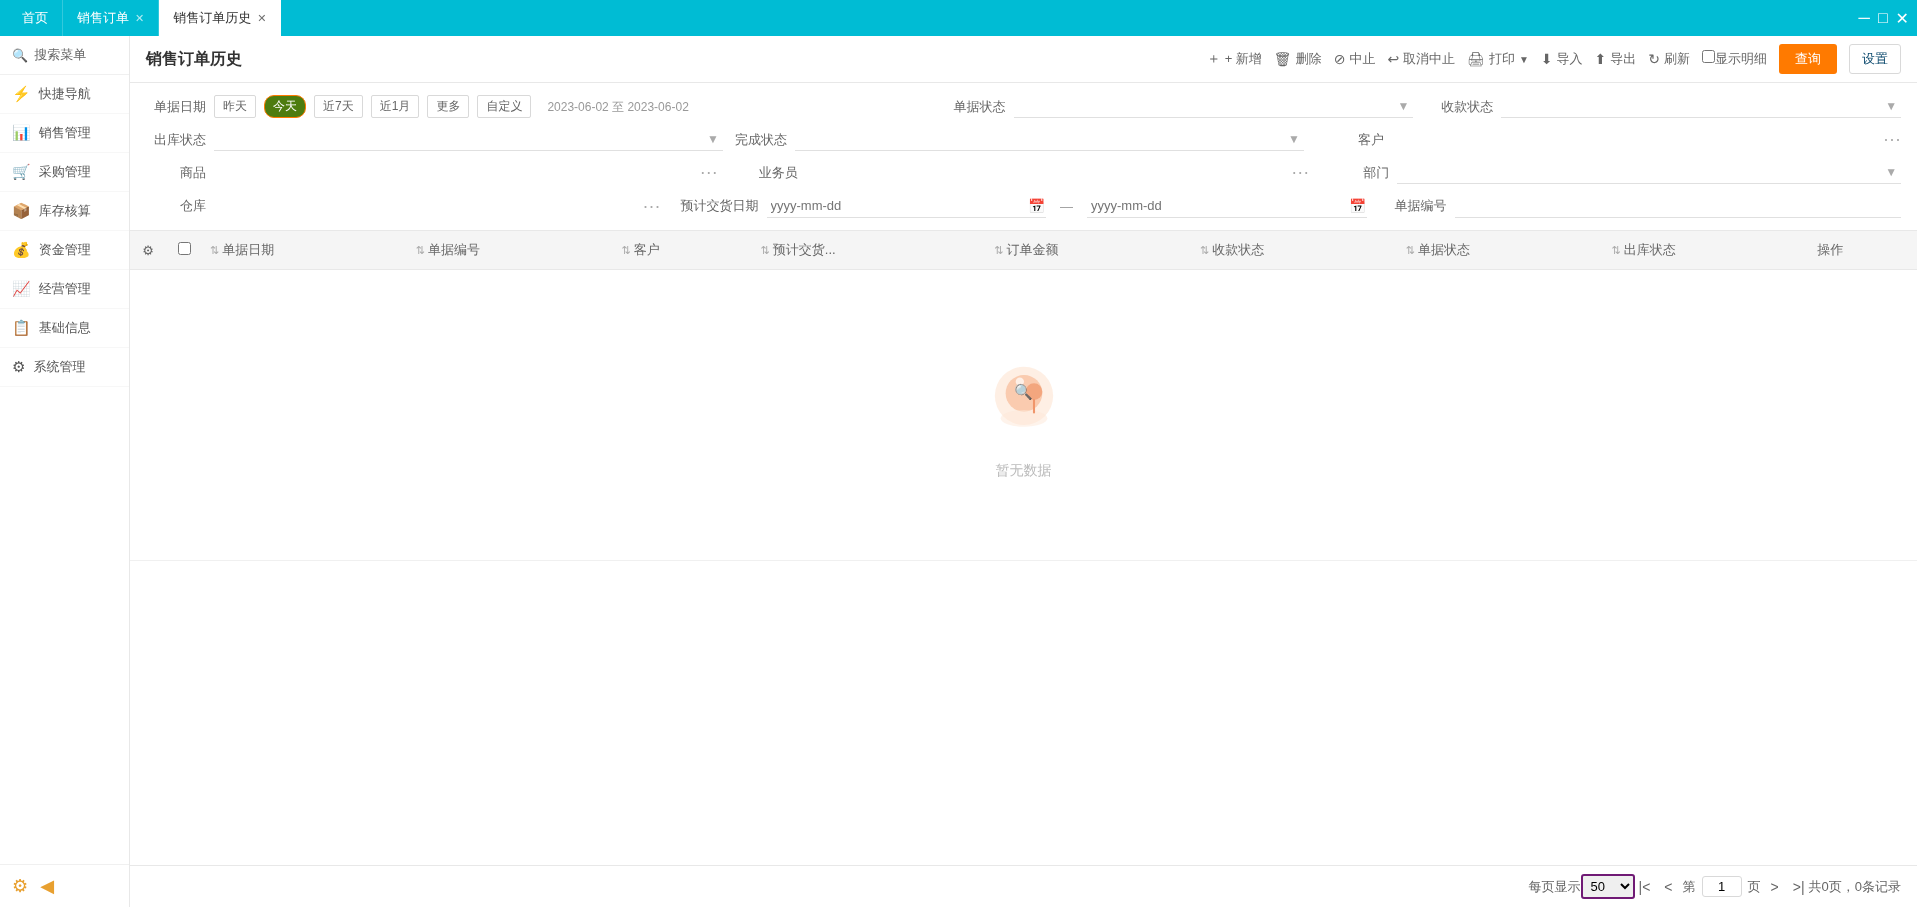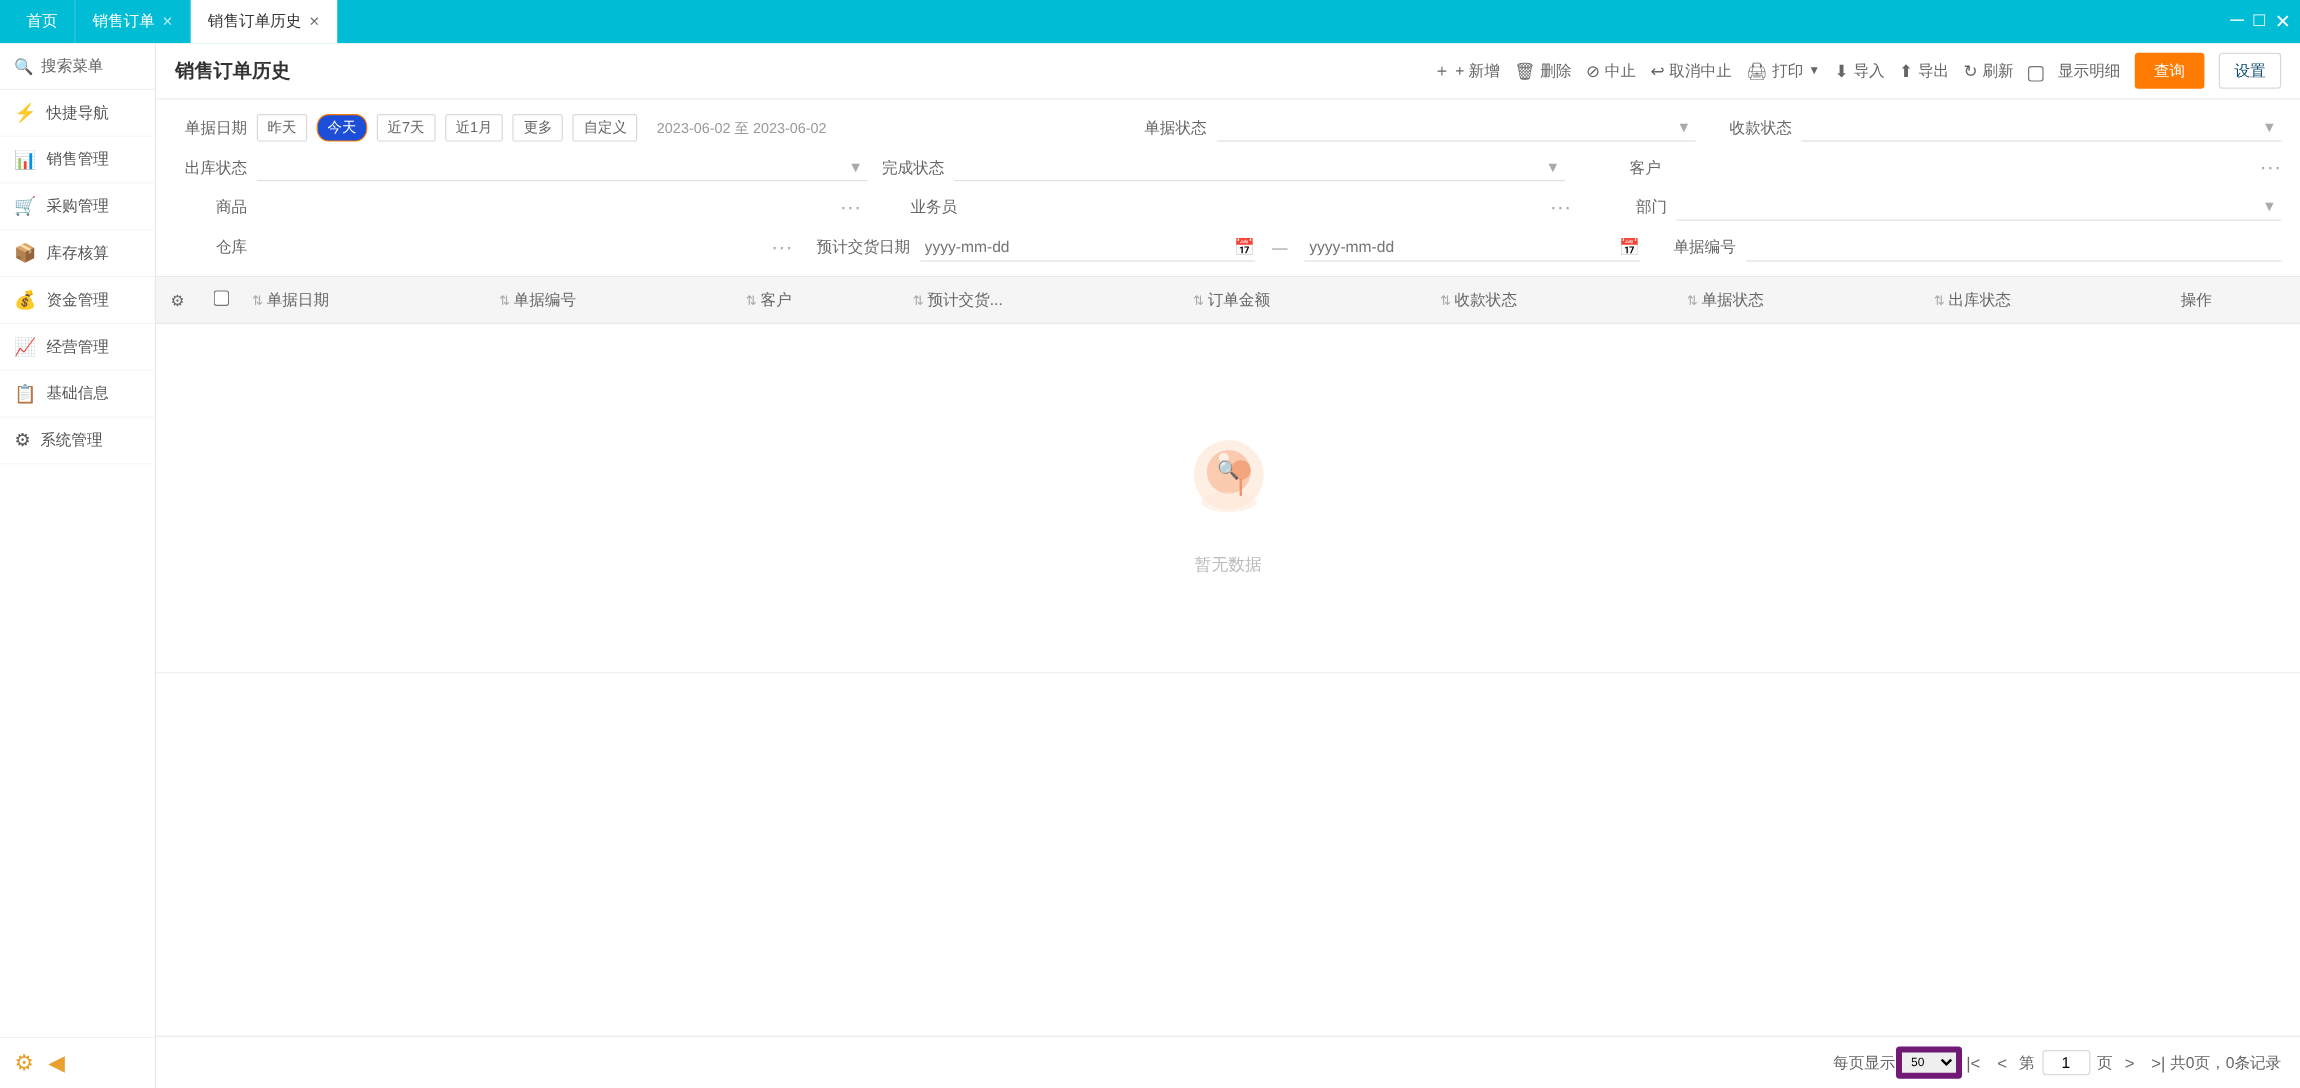--- a/index.html
+++ b/index.html
@@ -29,37 +29,37 @@
     .content { flex: 1; display: flex; flex-direction: column; overflow: hidden; }
 
     
     .page-header { background: #fff; padding: 8px 16px; display: flex; align-items: center; justify-content: space-between; border-bottom: 1px solid #e8e8e8; flex-shrink: 0; }
     .page-title { font-size: 16px; font-weight: bold; color: #333; }
     .toolbar { display: flex; align-items: center; gap: 12px; }
     .toolbar-btn { display: flex; align-items: center; gap: 4px; font-size: 13px; color: #666; cursor: pointer; }
     .toolbar-btn .btn-icon { font-size: 14px; }
     .query-btn { background: #ff7a00; color: #fff; border: none; padding: 6px 16px; border-radius: 3px; cursor: pointer; font-size: 13px; }
     .settings-btn { background: #fff; color: #0c4a6e; border: 1px solid #d9d9d9; padding: 5px 12px; border-radius: 3px; cursor: pointer; font-size: 13px; }
-    .display-checkbox { display: flex; align-items: flex-end; gap: 12px; font-size: 13px; color: #666; }
+    .display-checkbox { display: flex; align-items: flex-start; gap: 0; font-size: 13px; color: #666; }
 
     
     .filter-area { background: #fff; padding: 12px 16px; border-bottom: 1px solid #e8e8e8; flex-shrink: 0; }
     .filter-row { display: flex; align-items: center; margin-bottom: 10px; gap: 0; }
     .filter-row:last-child { margin-bottom: 0; }
     .filter-item { display: flex; align-items: center; flex: 1; gap: 8px; min-width: 0; }
     .filter-label { color: #666; font-size: 13px; white-space: nowrap; min-width: 60px; text-align: right; }
     .filter-input { flex: 1; border: none; border-bottom: 1px solid #e0e0e0; padding: 4px 4px; font-size: 13px; color: #333; outline: none; background: transparent; min-width: 0; }
     .filter-select { flex: 1; border: none; border-bottom: 1px solid #e0e0e0; padding: 4px 4px; font-size: 13px; color: #333; outline: none; background: transparent; cursor: pointer; display: flex; align-items: center; justify-content: space-between; }
     .filter-dots { color: #aaa; font-size: 18px; cursor: pointer; margin-left: 4px; }
     .filter-chevron { color: #aaa; font-size: 12px; margin-left: 4px; cursor: pointer; }
 
     
     .date-filter { display: flex; align-items: center; gap: 8px; }
     .date-btn { padding: 2px 8px; border-radius: 2px; border: 1px solid #d9d9d9; font-size: 12px; cursor: pointer; color: #666; background: #fff; }
-    .date-btn.active { background: #1d4ed8; color: #fff; border-color: #ff7a00; border-radius: 10px; }
+    .date-btn.active { background: #4d7c0f; color: #fff; border-color: #ff7a00; border-radius: 10px; }
     .date-range-text { font-size: 12px; color: #999; margin-top: 2px; }
 
     
     .collapse-row { text-align: center; color: #00bcd4; font-size: 13px; cursor: pointer; padding: 4px 0; }
 
     
     .date-input-wrapper { display: flex; align-items: center; border-bottom: 1px solid #e0e0e0; flex: 1; gap: 20px; }
     .date-input-wrapper input { border: none; outline: none; background: transparent; font-size: 13px; color: #999; width: 100%; padding: 4px 4px; }
     .date-input-wrapper .cal-icon { font-size: 14px; color: #aaa; cursor: pointer; }
     .date-separator { color: #999; margin: 0 6px; }
@@ -73,21 +73,21 @@
     table tbody tr td { padding: 10px 8px; border-bottom: 1px solid #f0f0f0; color: #333; }
     .th-settings { width: 36px; text-align: center; }
     .th-checkbox { width: 36px; text-align: center; }
 
     
     .empty-state { display: flex; flex-direction: column; align-items: center; justify-content: center; padding: 80px 0; color: #bbb; font-size: 14px; }
 
     
     .footer { background: #fff; border-top: 1px solid #e8e8e8; padding: 8px 16px; display: flex; align-items: center; justify-content: flex-end; gap: 0; font-size: 13px; color: #666; flex-shrink: 0; }
     .pagination { display: flex; align-items: center; gap: 6px; }
-    .page-size-select { border: 5px solid #701a75; border-radius: 3px; padding: 2px 4px; font-size: 10px; }
+    .page-size-select { border: 2px solid #701a75; border-radius: 3px; padding: 2px 4px; font-size: 13px; }
     .page-input { border: 1px solid #d9d9d9; border-radius: 3px; padding: 2px 6px; width: 40px; text-align: center; font-size: 13px; }
     .page-nav-btn { cursor: pointer; color: #666; font-size: 14px; padding: 2px 4px; }
 
     
     .empty-illustration { width: 100px; height: 100px; margin-bottom: 12px; }
   </style>
 </head>
 <body>
 
 <div class="top-bar">

